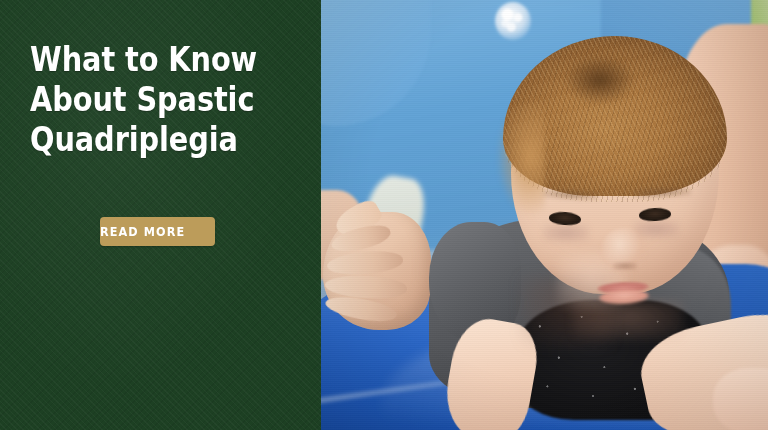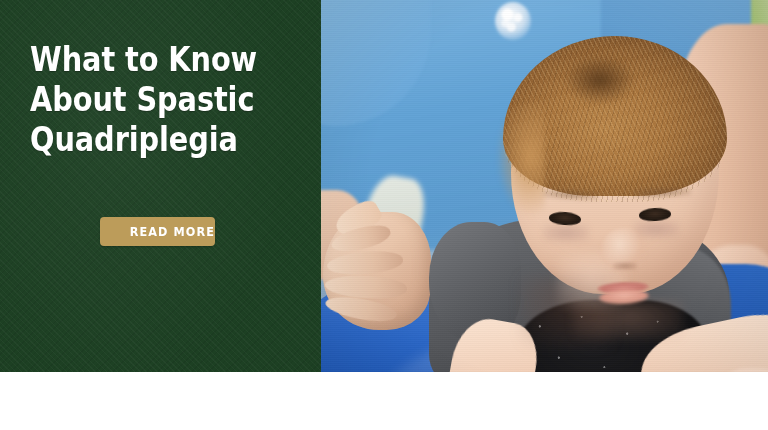--- a/index.html
+++ b/index.html
@@ -8,21 +8,21 @@
     padding: 0;
     background: #ffffff;
   }
   body {
     font-family: "Liberation Sans", sans-serif;
   }
 
   #card {
     position: relative;
     width: 768px;
-    height: 372px;
+    height: 430px;
     overflow: hidden;
     background: #1d4023;
     display: flex;
   }
 
   
   .panel-left {
     position: relative;
     width: 321px;
     height: 430px;
@@ -77,21 +77,21 @@
     transform-origin: left center;
     text-shadow: 0 1px 1px rgba(0,0,0,0.28);
   }
 
   .read-more-btn {
     display: block;
     margin: 57px 0 0 70px;
     width: 115px;
     height: 29px;
     line-height: 29px;
-    text-align: right;
+    text-align: left;
     border: 0;
     border-radius: 4px;
     background: #bc9c5a;
     color: #ffffff;
     font-family: "Liberation Sans Narrow", "DejaVu Sans Condensed", "Liberation Sans", sans-serif;
     font-weight: bold;
     font-size: 12.5px;
     letter-spacing: 1.1px;
     cursor: pointer;
     padding: 0;

